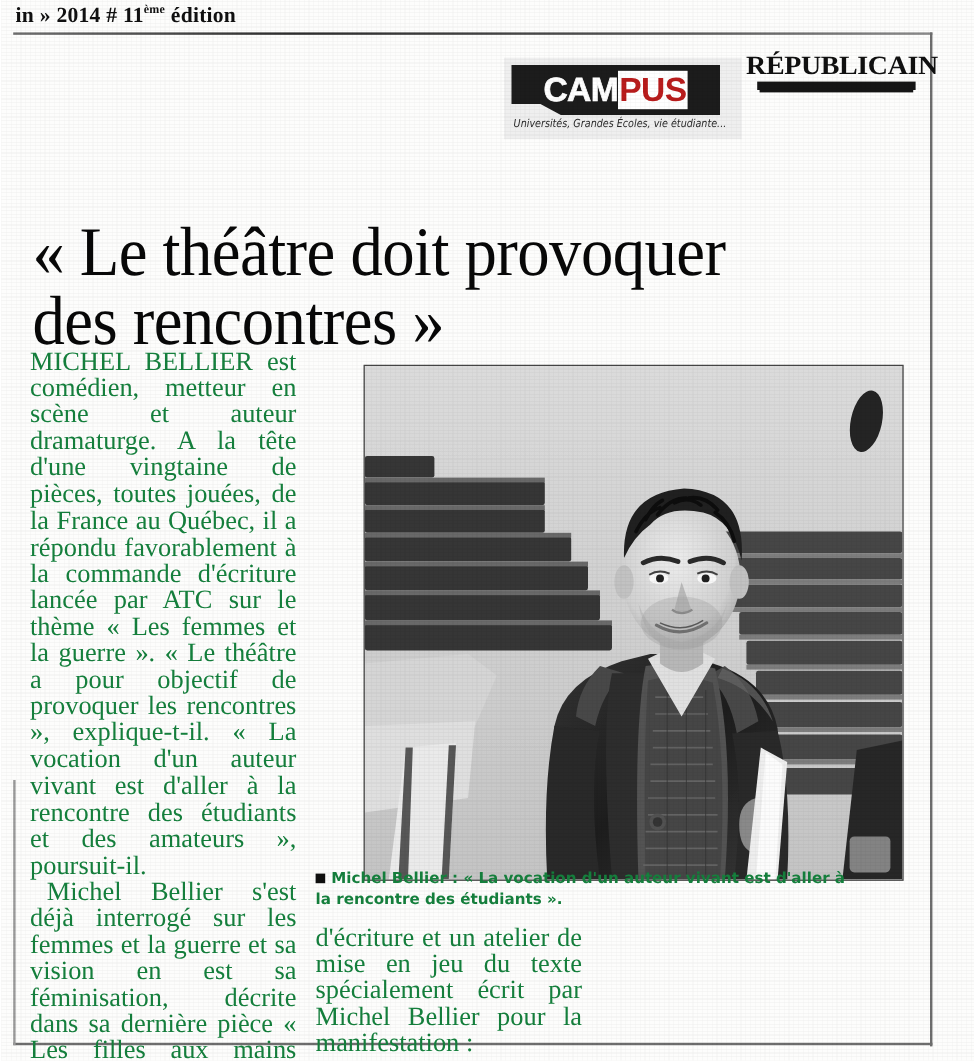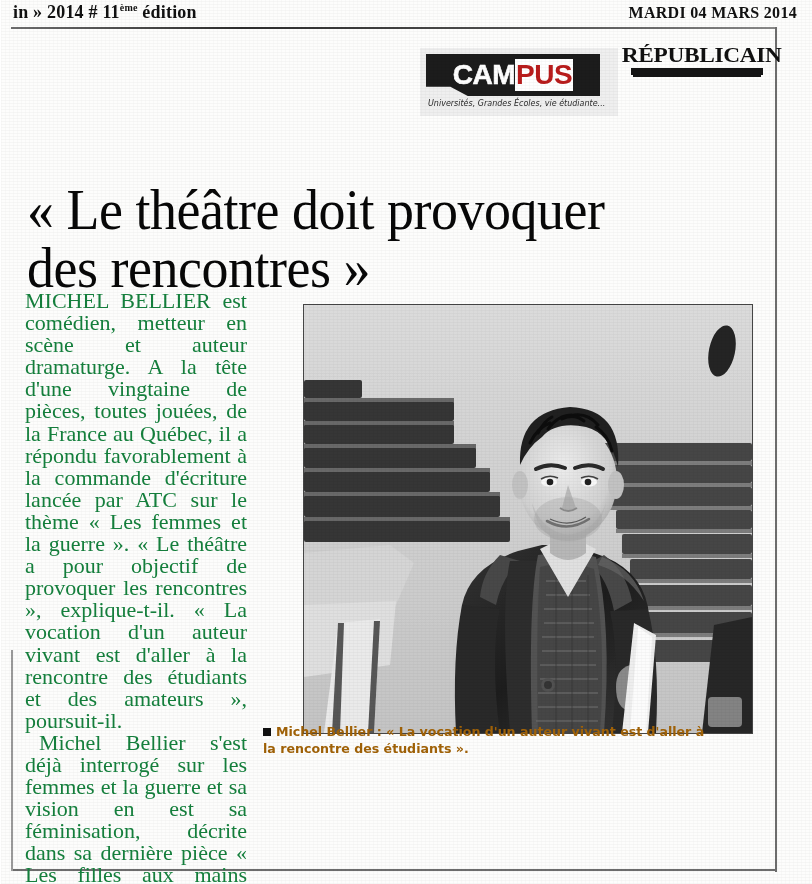--- a/index.html
+++ b/index.html
@@ -229,40 +229,39 @@
   #photo svg { display: block; }
 
   #caption {
     position: absolute;
     left: 262px; top: 724px;
     width: 452px;
     font-family: "DejaVu Sans", "Liberation Sans", sans-serif;
     font-weight: bold;
     font-size: 12.6px;
     line-height: 16.5px;
-    color: #a16207;
+    color: #15803d;
   }
   #caption .bullet {
     display: inline-block;
     width: 8px; height: 8px;
     background: #101010;
     margin-right: 5px;
     vertical-align: baseline;
     position: relative;
     top: 0px;
   }
 </style>
 </head>
 <body>
 
 <div id="page">
 
   <div id="masthead">
     <div class="mh-left"><span>in » 2014 # 11</span><sup>ème</sup><span> édition</span></div>
-    <div class="mh-right">MARDI 04 MARS 2014</div>
   </div>
   <div id="rule-top"></div>
 
   <div id="border-right"></div>
   <div id="border-bottom"></div>
   <div id="border-left"></div>
 
   <div id="logo-campus">
     <div id="campus-bar"></div>
     <div id="campus-word">
@@ -433,16 +432,19 @@
 
       <circle cx="244" cy="380" r="7" fill="#555"></circle>
       <circle cx="244" cy="380" r="4" fill="#3a3a3a"></circle>
 
       <path d="M298 252 q32 12 42 44 q-18 -28 -46 -36 Z" fill="#6a6a6a" opacity=".7"></path>
     </svg>
   </figure>
 
   <div id="caption"><span class="bullet"></span><span>Michel Bellier : « La vocation d'un auteur vivant est d'aller à la rencontre des étudiants ».</span></div>
 
+  <div class="col" id="col-b2">
+    <p>d'écriture et un atelier de mise en jeu du texte spécialement écrit par Michel Bellier pour la manifestation :</p>
+  </div>
 
 
   <div id="grain"></div>
 </div>
 
 </body></html>

